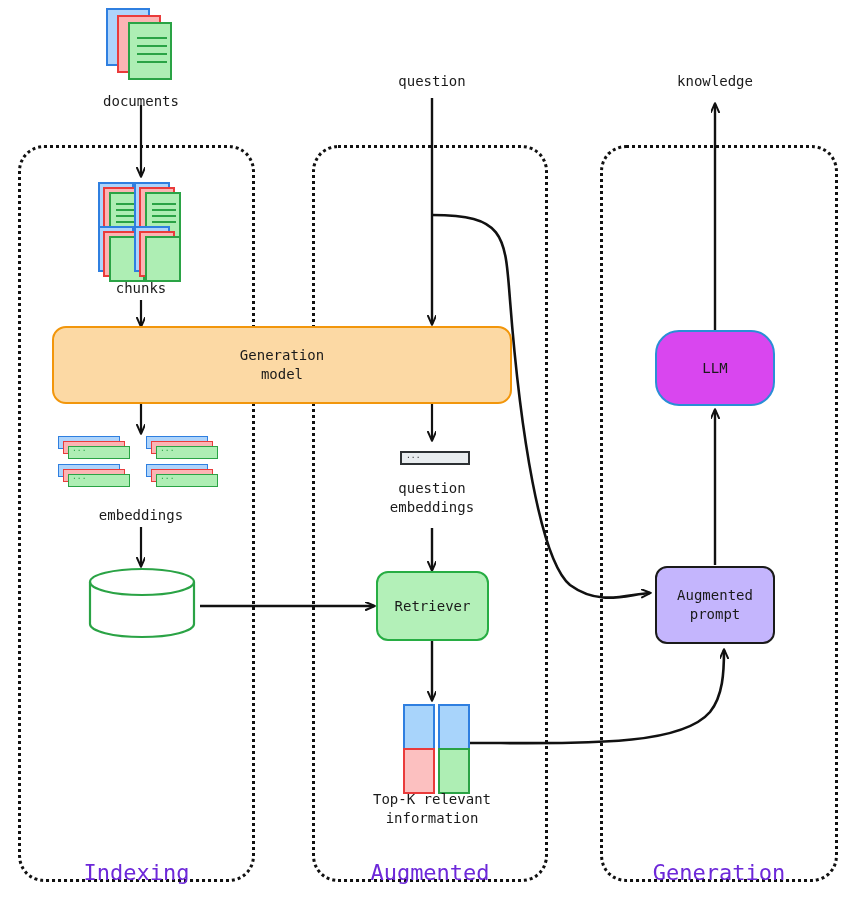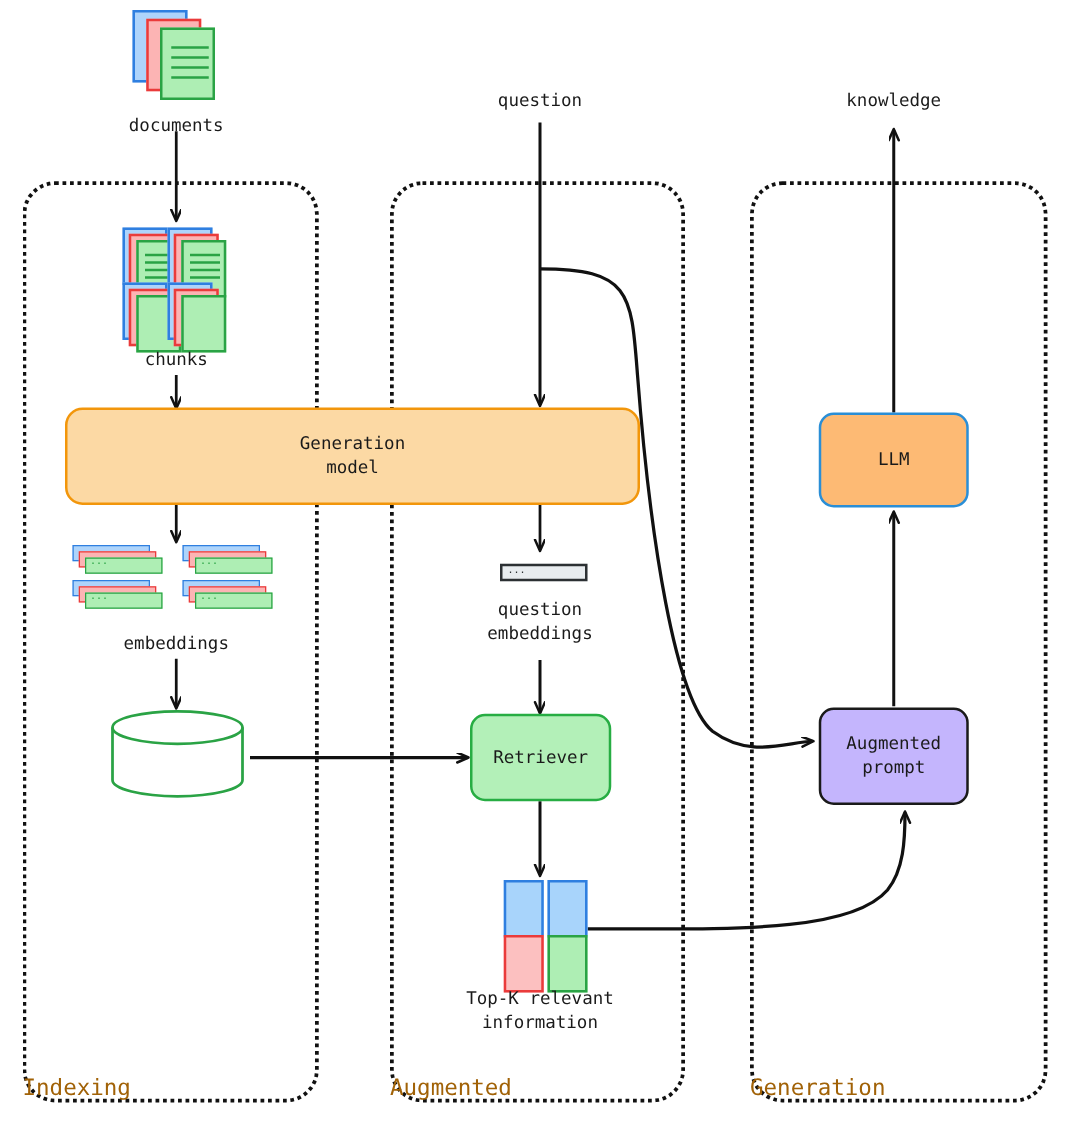--- a/index.html
+++ b/index.html
@@ -48,43 +48,43 @@
     background: #fcd9a4;
     border: 2px solid #f2960b;
     border-radius: 14px;
   }
   .box-retriever {
     background: #b3f0b8;
     border: 2px solid #27ad43;
     border-radius: 12px;
   }
   .box-llm {
-    background: #fdba74;
+    background: #d946ef;
     border: 2px solid #2a8ed6;
-    border-radius: 12px;
+    border-radius: 24px;
   }
   .box-prompt {
     background: #c4b5fd;
     border: 2px solid #1a1a1a;
     border-radius: 12px;
   }
 
   
   .phase {
     position: absolute;
     border: 3px dotted #111111;
     border-radius: 26px;
     background: transparent;
   }
   .phase-label {
     position: absolute;
     font-family: "DejaVu Sans Mono", "Liberation Mono", monospace;
-    font-size: 18px;
-    color: #a16207;
-    text-align: left;
+    font-size: 22px;
+    color: #6d28d9;
+    text-align: center;
     white-space: pre;
   }
 
   
   .docstack { position: absolute; }
   .doc {
     position: absolute;
     width: 44px; height: 58px;
     border-width: 2px; border-style: solid;
   }

